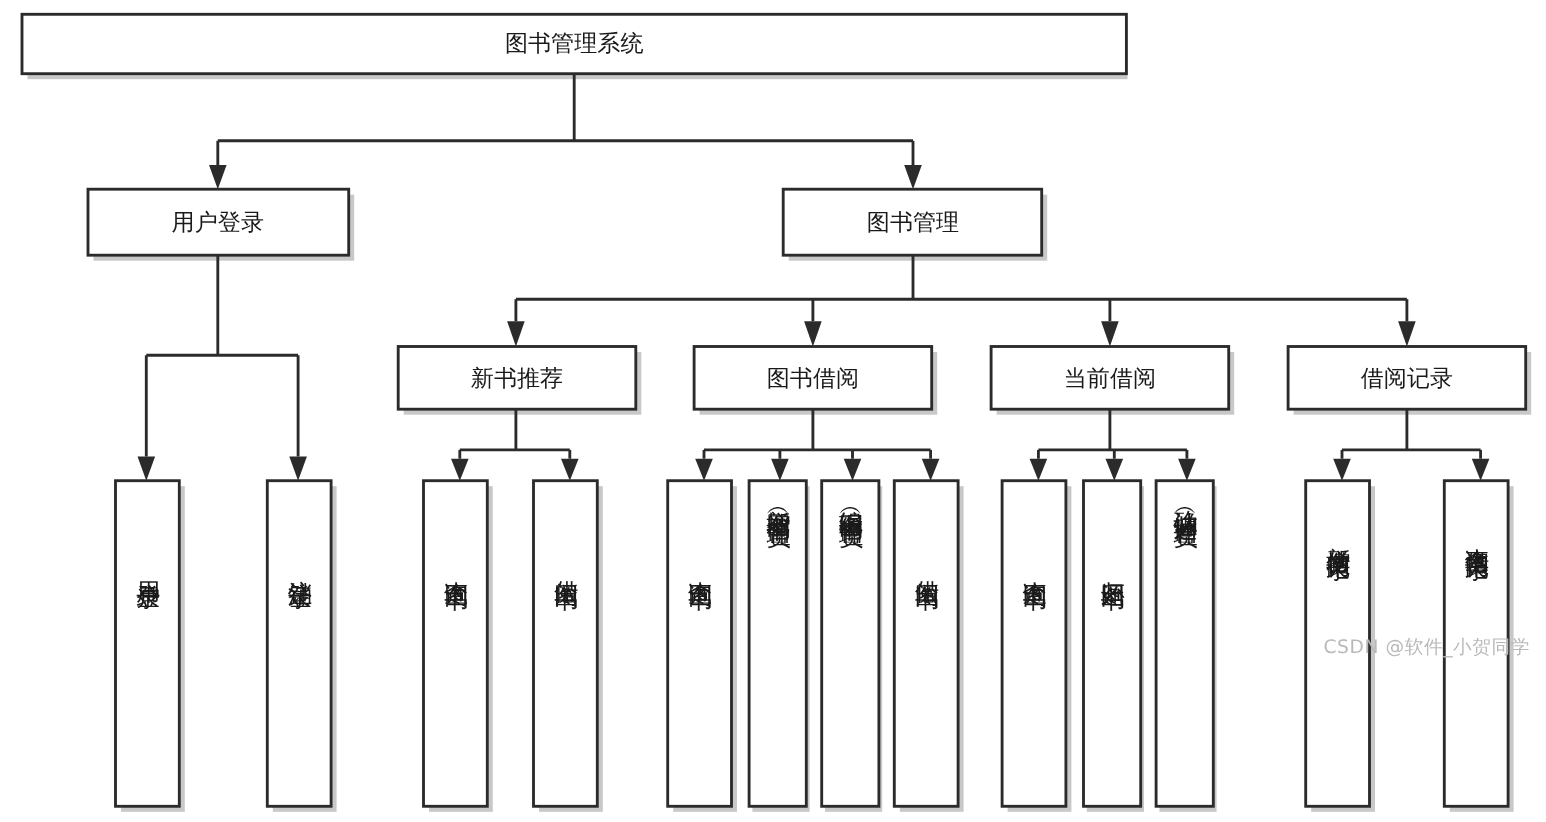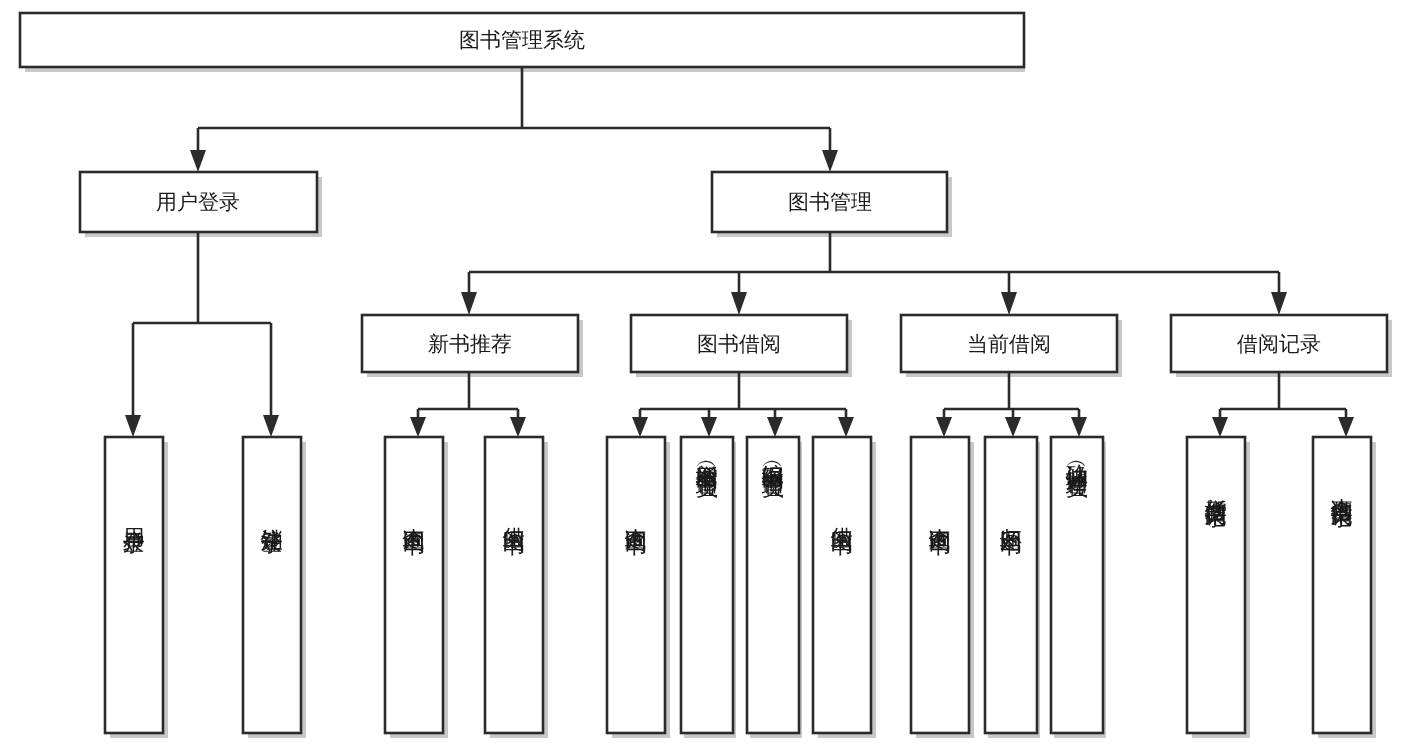--- a/index.html
+++ b/index.html
@@ -276,13 +276,14 @@
     <span class="leaf-label">确认归还（管理员）</span>
   </div>
 
   <div class="leaf-label-wrap" style="left:1187px; top:480px; width:58px;">
     <span class="leaf-label">新增借阅记录</span>
   </div>
   <div class="leaf-label-wrap" style="left:1313px; top:480px; width:58px;">
     <span class="leaf-label">查询借阅记录</span>
   </div>
 
+  <div class="watermark">CSDN @软件_小贺同学</div>
 </div>
 
 </body></html>

